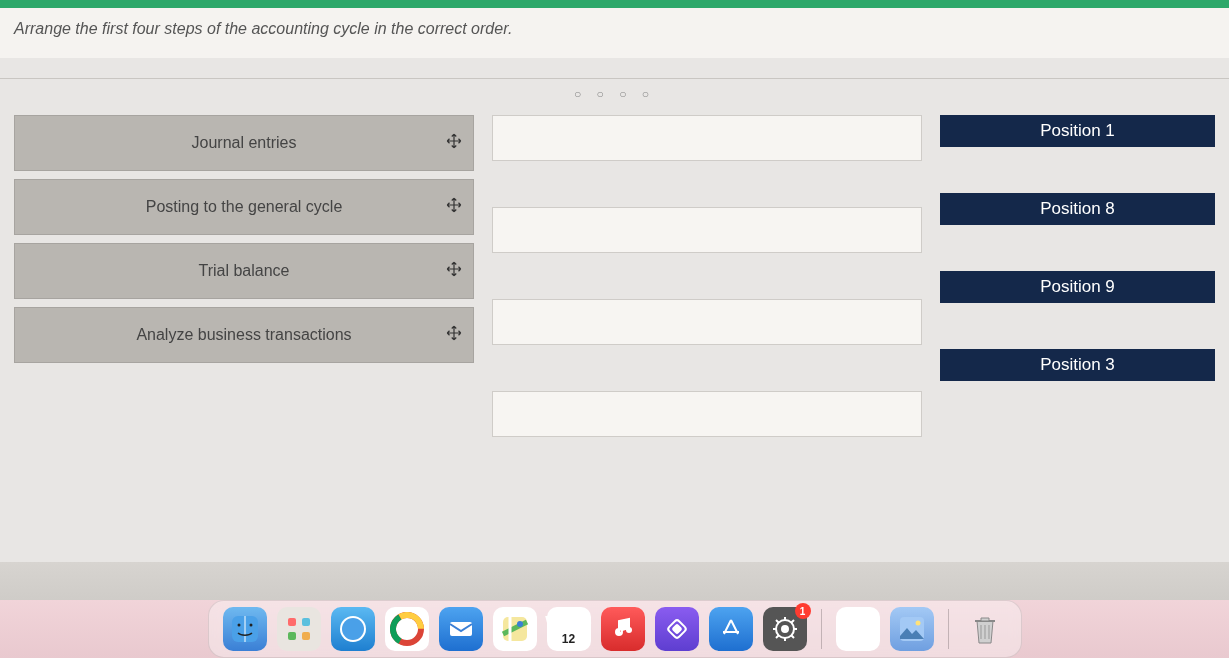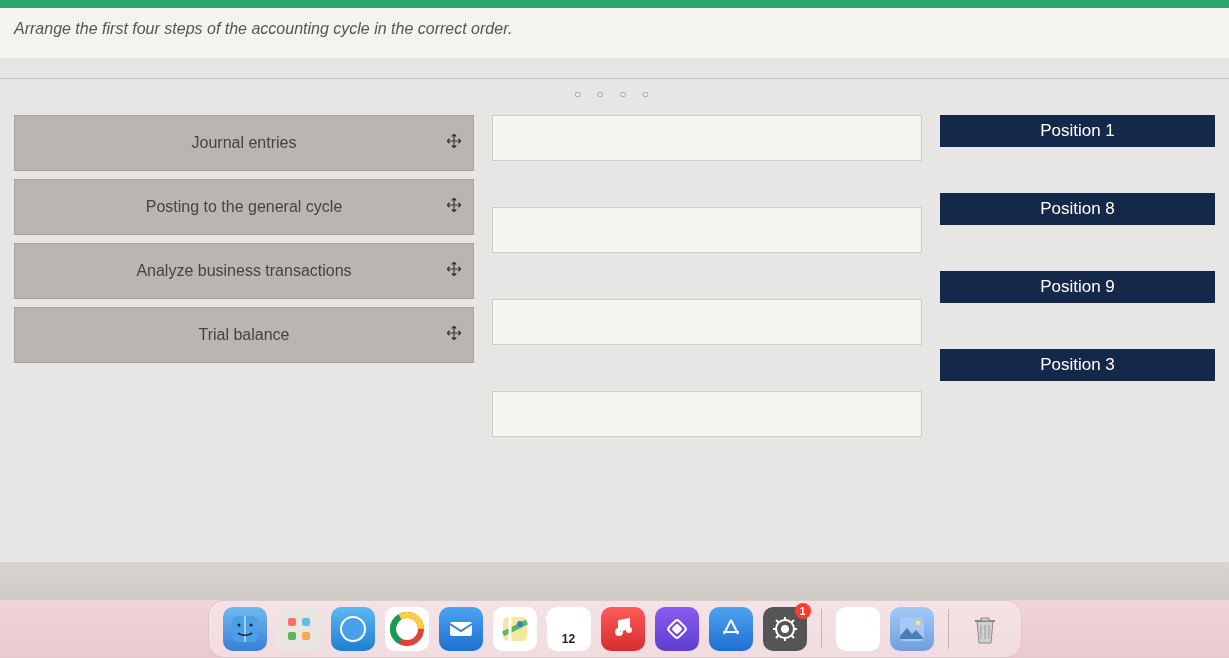--- a/index.html
+++ b/index.html
@@ -69,29 +69,29 @@
     </div>
     <div class="drag-item">
       <span>Posting to the general cycle</span>
       <span class="drag-handle">
         <svg class="move-icon" viewBox="0 0 24 24">
             <path d="M12 3v18M3 12h18M12 3l-3 3M12 3l3 3M12 21l-3-3M12 21l3-3M3 12l3-3M3 12l3 3M21 12l-3-3M21 12l-3 3"></path>
           </svg>
       </span>
     </div>
     <div class="drag-item">
+      <span>Trial balance</span>
+      <span class="drag-handle">
+        <svg class="move-icon" viewBox="0 0 24 24">
+            <path d="M12 3v18M3 12h18M12 3l-3 3M12 3l3 3M12 21l-3-3M12 21l3-3M3 12l3-3M3 12l3 3M21 12l-3-3M21 12l-3 3"></path>
+          </svg>
+      </span>
+    </div>
+    <div class="drag-item">
       <span>Analyze business transactions</span>
-      <span class="drag-handle">
-        <svg class="move-icon" viewBox="0 0 24 24">
-            <path d="M12 3v18M3 12h18M12 3l-3 3M12 3l3 3M12 21l-3-3M12 21l3-3M3 12l3-3M3 12l3 3M21 12l-3-3M21 12l-3 3"></path>
-          </svg>
-      </span>
-    </div>
-    <div class="drag-item">
-      <span>Trial balance</span>
       <span class="drag-handle">
         <svg class="move-icon" viewBox="0 0 24 24">
             <path d="M12 3v18M3 12h18M12 3l-3 3M12 3l3 3M12 21l-3-3M12 21l3-3M3 12l3-3M3 12l3 3M21 12l-3-3M21 12l-3 3"></path>
           </svg>
       </span>
     </div>
   </div>
 
   <div class="col-mid">
     <div class="drop-slot"></div>

